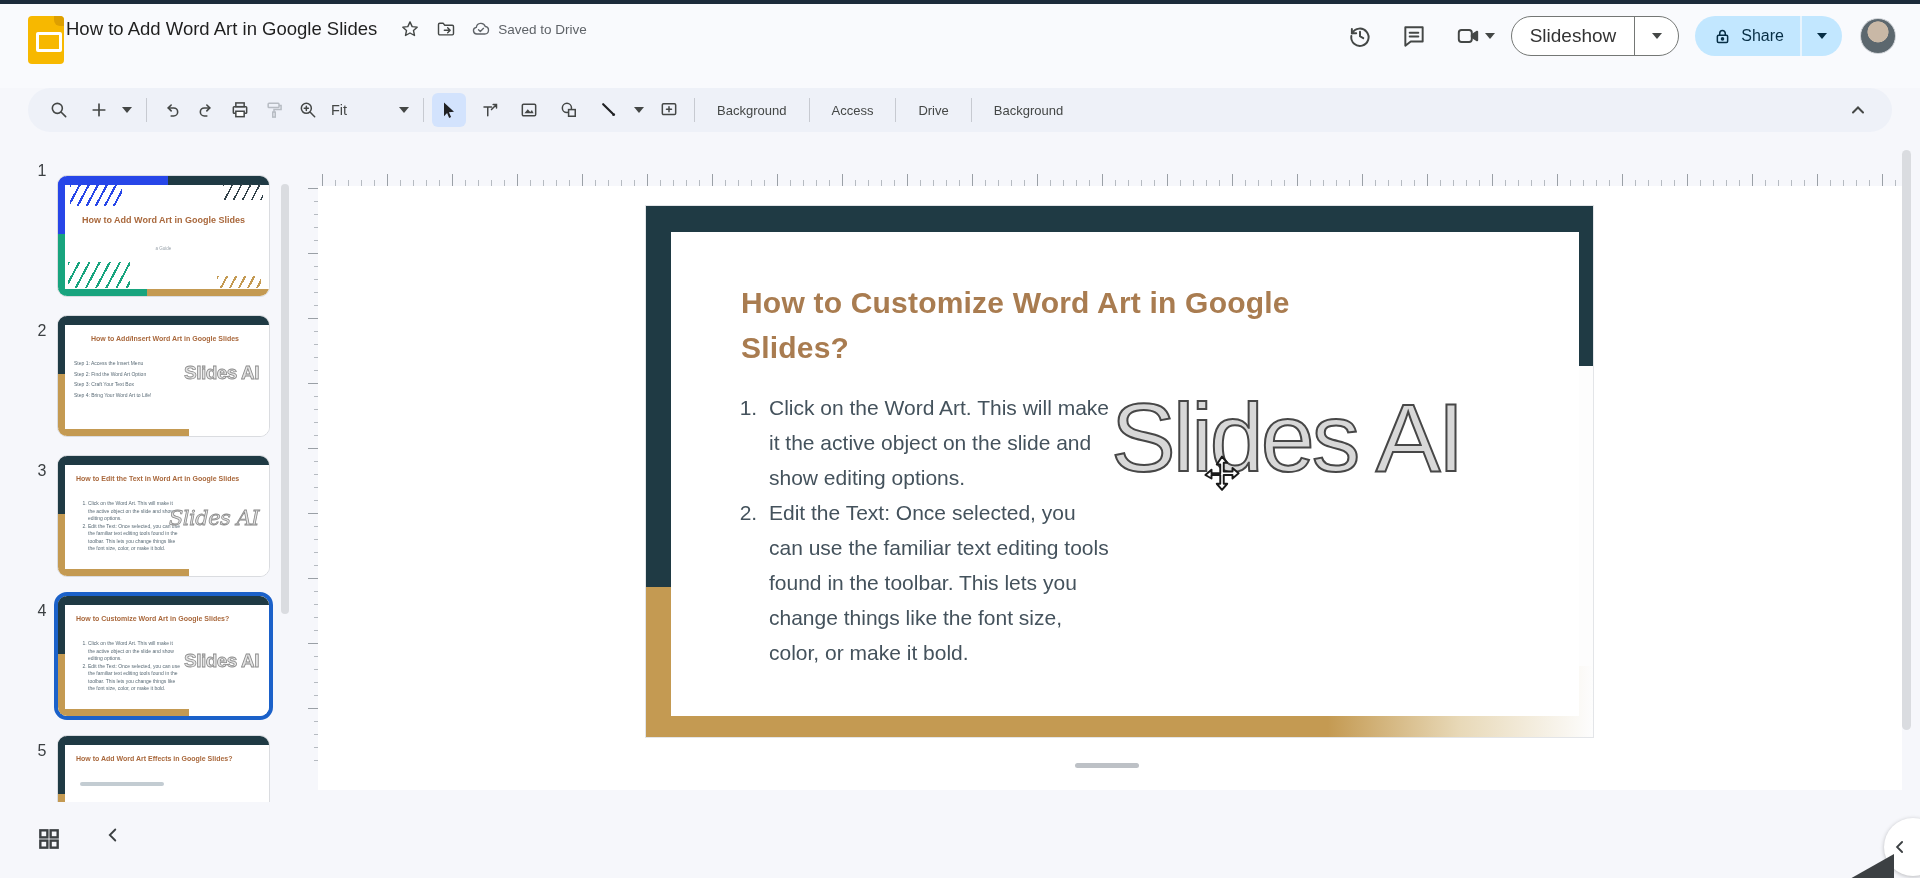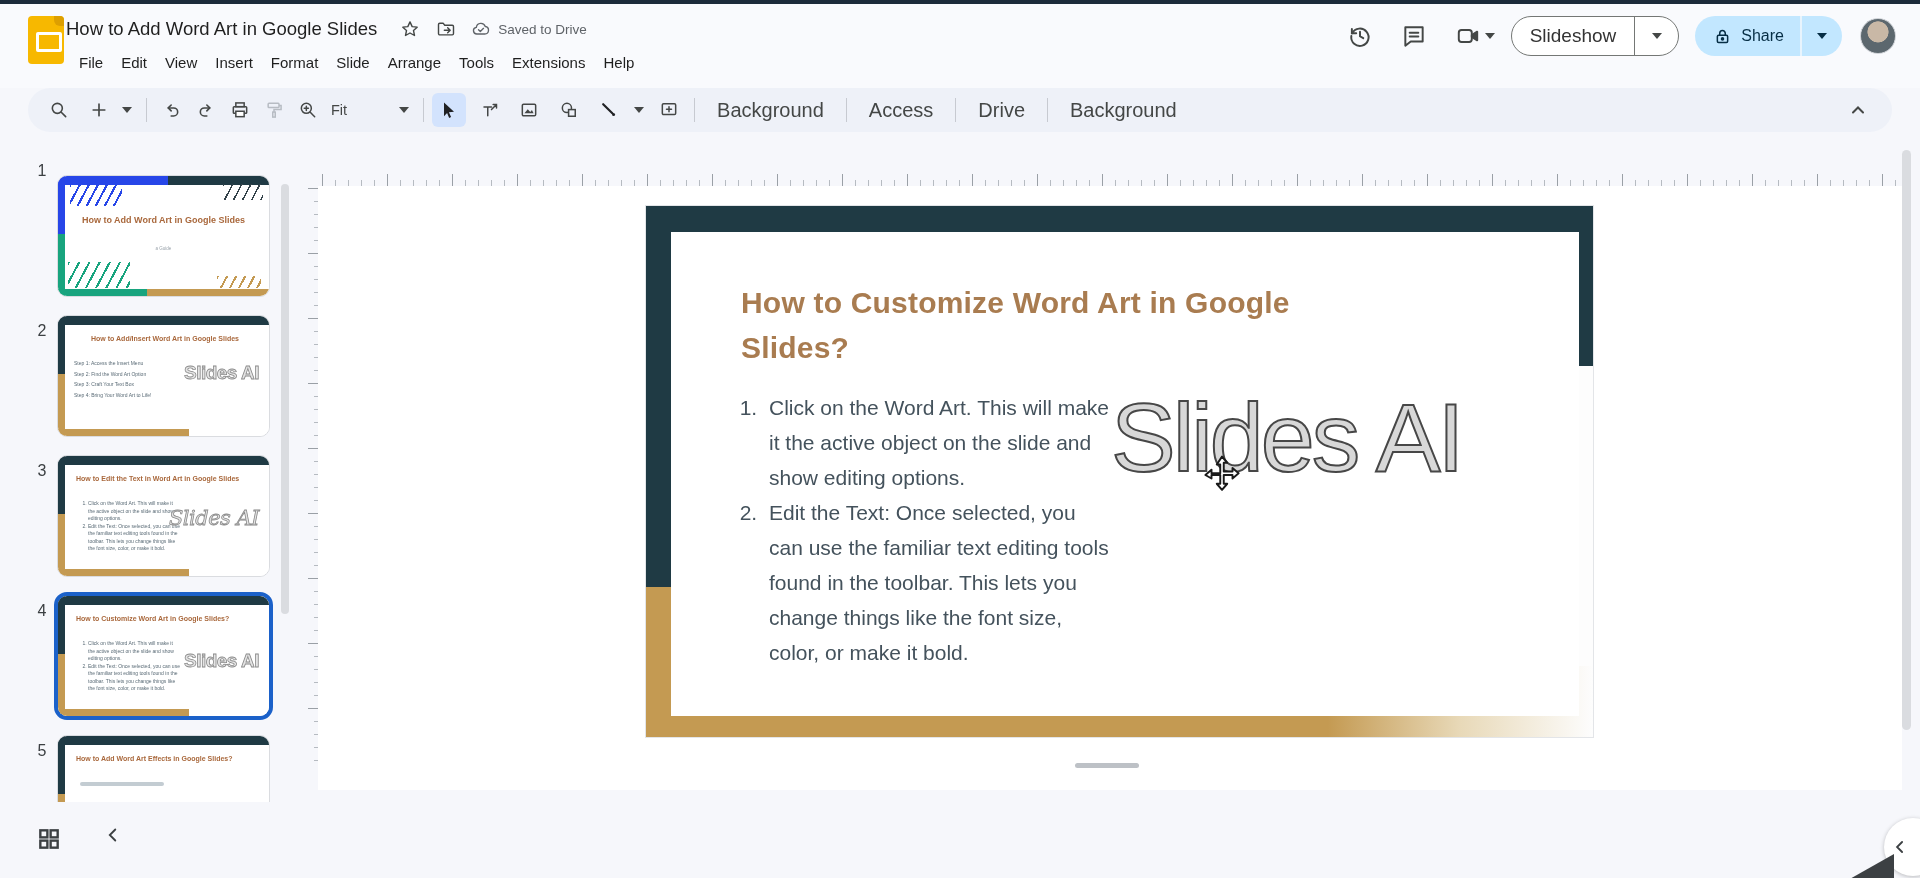--- a/index.html
+++ b/index.html
@@ -47,21 +47,21 @@
 
   
   .toolbar { position:absolute; left:28px; top:88px; width:1864px; height:44px;
              background:#eef1f8; border-radius:22px; display:flex; align-items:center; padding:0 14px; }
   .t-ic { width:34px; height:34px; display:flex; align-items:center; justify-content:center;
           border-radius:6px; color:#444746; }
   .t-ic.sel { background:#d3e3fd; }
   .t-div { width:1px; height:24px; background:#c7cad1; margin:0 8px; }
   .zoom-box { display:flex; align-items:center; font-size:14.5px; color:#444746; padding:0 6px;text-align:right; }
   .zoom-box .caret { margin-left:52px; }
-  .t-btn { font-size:20px; color:#444746; padding:7px 14px; border-radius:6px; }
+  .t-btn { font-size:13px; color:#444746; padding:7px 14px; border-radius:6px; }
   .t-chevron { position:absolute; right:22px; top:10px; width:24px; height:24px; color:#444746; }
 
   
   .filmstrip { position:absolute; left:0; top:140px; width:300px; height:664px; overflow:hidden; }
   .slide-num { position:absolute; left:30px; width:24px; text-align:center;
                font-size:16px; color:#3c4043; }
   .thumb { position:absolute; left:57px; width:213px; height:122px; background:#fff;
            border:1px solid #dadce0; border-radius:10px; overflow:hidden; }
   .thumb.selected { outline:4px solid #1b61c9; outline-offset:-1px; }
   .mini { position:relative; width:100%; height:100%; background:#fff; overflow:hidden; }
@@ -170,32 +170,20 @@
     </span>
     <span class="saved">
       <svg viewBox="0 0 24 24" width="20" height="20" fill="none" stroke="#5f6368" stroke-width="1.6" stroke-linecap="round" stroke-linejoin="round">
           <path d="M7 18a4 4 0 0 1-.6-7.96 5.5 5.5 0 0 1 10.7-1 4.5 4.5 0 0 1-.6 8.96z"></path>
           <path d="M9 12.8l2.2 2.2 3.8-3.8"></path>
         </svg>
       <span>Saved to Drive</span>
     </span>
   </div>
 
-  <div class="menu-row">
-    <span class="menu-item">File</span>
-    <span class="menu-item">Edit</span>
-    <span class="menu-item">View</span>
-    <span class="menu-item">Insert</span>
-    <span class="menu-item">Format</span>
-    <span class="menu-item">Slide</span>
-    <span class="menu-item">Arrange</span>
-    <span class="menu-item">Tools</span>
-    <span class="menu-item">Extensions</span>
-    <span class="menu-item">Help</span>
-  </div>
 
   <div class="header-right">
     <span class="hr-ic">
       <svg viewBox="0 0 24 24" fill="none" stroke="#444746" stroke-width="1.8" stroke-linecap="round">
           <path d="M4.5 5.5v4h4"></path>
           <path d="M4.8 9.5A8 8 0 1 1 4 12"></path>
           <path d="M12 8v4.2l3 1.8"></path>
         </svg>
     </span>
     <span class="hr-ic">

